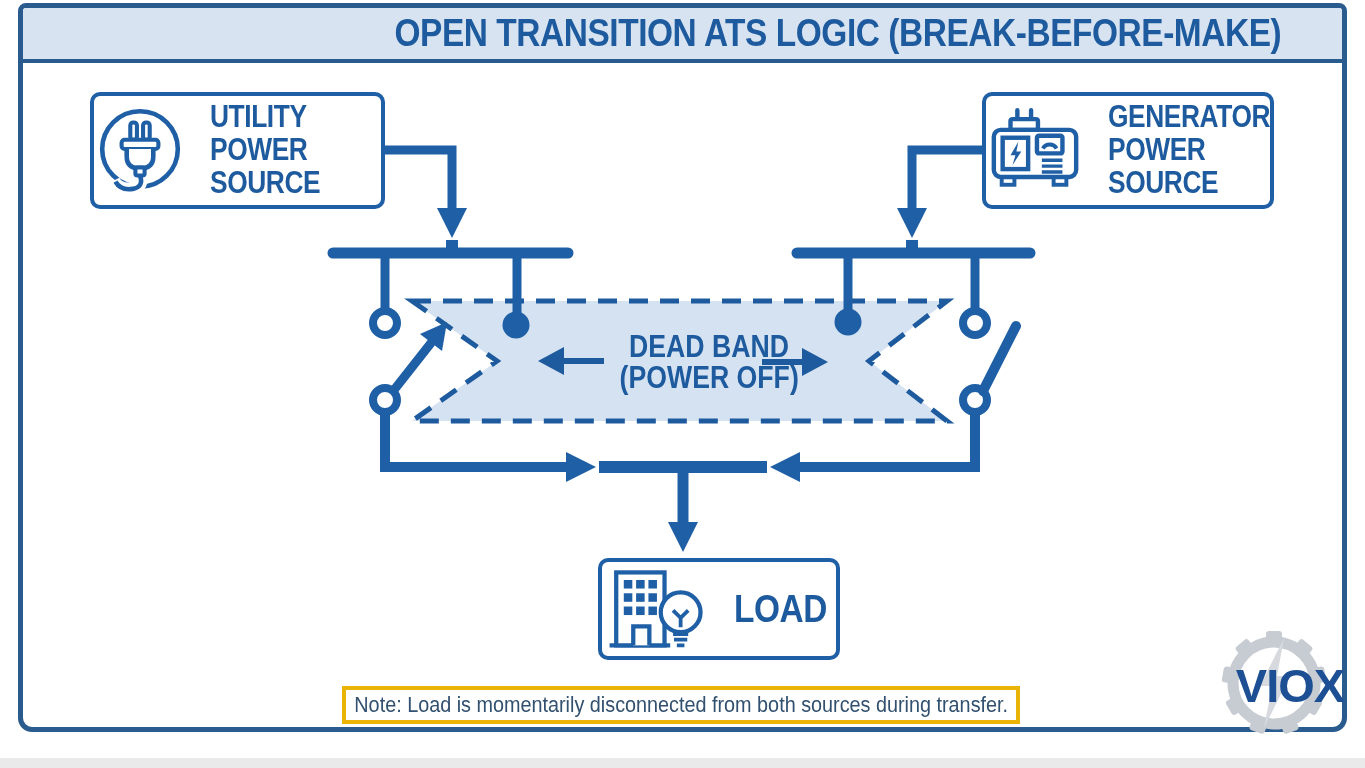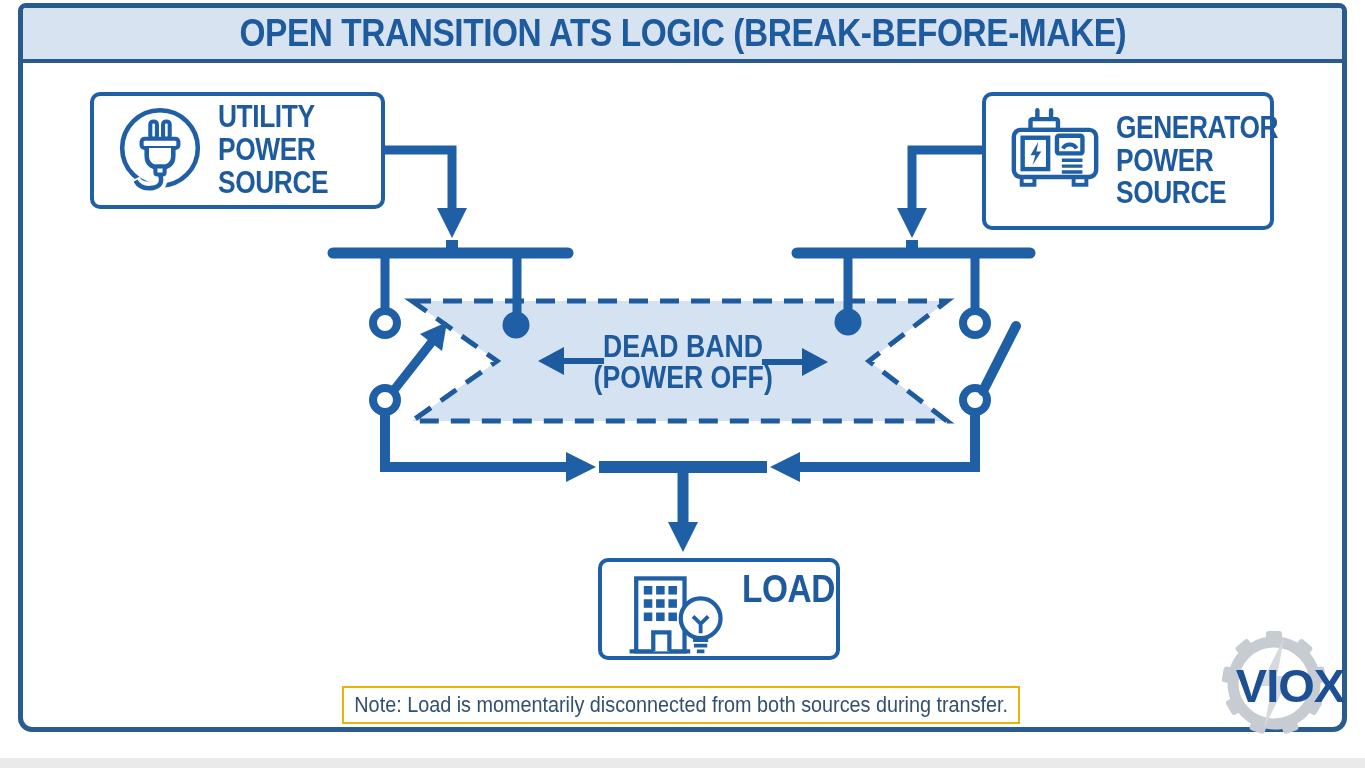--- a/index.html
+++ b/index.html
@@ -8,48 +8,48 @@
     font-family:"Liberation Sans", sans-serif;
   }
   
   #frame{
     position:absolute;left:18px;top:3px;width:1329px;height:729px;box-sizing:border-box;
     border:5px solid #2a5b8f;border-radius:8px 8px 14px 14px;background:#ffffff;
   }
   #title-band{
     position:absolute;left:0;top:0;width:100%;height:55px;box-sizing:border-box;
     background:#d7e3f1;border-bottom:4px solid #2a5b8f;border-radius:3px 3px 0 0;
-    display:flex;align-items:center;justify-content:center;
+    display:flex;align-items:center;justify-content:flex-end;
   }
   .title-text{
     font-size:38px;font-weight:bold;color:#1d5a9e;white-space:nowrap;letter-spacing:-0.5px;
     transform:scaleX(0.88);transform-origin:center;display:inline-block;
   }
   .box{
     position:absolute;background:#ffffff;border:4px solid #1f5fa6;border-radius:10px;
-    box-sizing:border-box;display:flex;gap:12px;padding:6px 20px;
+    box-sizing:border-box;display:flex;align-items:center;gap:24px;padding:6px 0;
   }
   .src-lines{display:flex;flex-direction:column;justify-content:center;}
   .src-line{
     font-weight:bold;color:#1d5a9e;font-size:31px;line-height:1.06;letter-spacing:-0.5px;
     transform:scaleX(0.85);transform-origin:left center;display:block;white-space:nowrap;
   }
   #dead-band-label{
-    position:absolute;left:533px;top:331px;width:300px;text-align:center;
+    position:absolute;left:559px;top:331px;width:300px;text-align:center;
     color:#1d5a9e;font-weight:bold;font-size:31px;line-height:31px;
   }
   .db-line{display:inline-block;transform:scaleX(0.86);transform-origin:center;white-space:nowrap;}
   #load-box{left:562px;top:558px;width:242px;height:102px;margin-left:36px;}
   .load-text{
     font-weight:bold;color:#1d5a9e;font-size:38px;letter-spacing:-0.5px;
     transform:scaleX(0.88);transform-origin:left center;display:inline-block;
   }
   #note-box{
     position:absolute;left:342px;top:686px;width:678px;height:38px;box-sizing:border-box;
-    border:2px solid #eab308;background:#ffffff;display:flex;align-items:center;justify-content:center;
+    border:4px solid #eab308;background:#ffffff;display:flex;align-items:center;justify-content:center;
   }
   .note-text{
     font-size:22px;color:#32506f;white-space:nowrap;
     transform:scaleX(0.9);transform-origin:center;display:inline-block;
   }
   #logo{position:absolute;left:1188px;top:612px;width:172px;height:145px;}
   #logo svg{position:absolute;left:26px;top:4px;}
   .logo-text{
     position:absolute;left:16px;top:46px;width:172px;text-align:center;
     font-size:47px;font-weight:bold;color:#1d4f94;letter-spacing:-1px;
@@ -127,21 +127,21 @@
         <path d="M45 71 Q49 82 38 84 Q26 86 21 77" stroke="#1f5fa6" stroke-width="4.5" fill="none"></path>
       </svg>
     </span>
     <span class="src-lines">
       <span class="src-line">UTILITY</span>
       <span class="src-line">POWER</span>
       <span class="src-line">SOURCE</span>
     </span>
   </div>
 
-  <div class="box" style="left:982px;top:92px;width:292px;height:138px;">
+  <div class="box" style="left:982px;top:92px;width:292px;height:117px;">
     <span>
       <svg width="98" height="94" viewBox="0 0 100 95" fill="none">
         <path d="M32 17 V8 M46 17 V8" stroke="#1f5fa6" stroke-width="4.5" stroke-linecap="round"></path>
         <rect x="25" y="17" width="28" height="11" rx="2" stroke="#1f5fa6" stroke-width="4.5" fill="#ffffff"></rect>
         <rect x="16" y="74" width="13" height="10" stroke="#1f5fa6" stroke-width="4" fill="#ffffff"></rect>
         <rect x="69" y="74" width="13" height="10" stroke="#1f5fa6" stroke-width="4" fill="#ffffff"></rect>
         <rect x="8" y="28" width="84" height="48" rx="7" stroke="#1f5fa6" stroke-width="4.5" fill="#ffffff"></rect>
         <rect x="17" y="36" width="26" height="32" stroke="#1f5fa6" stroke-width="4.5" fill="none"></rect>
         <polygon points="33,40 25,54 30,54 27,64 36,50 31,50" fill="#1f5fa6"></polygon>
         <rect x="52" y="34" width="26" height="18" rx="2" stroke="#1f5fa6" stroke-width="4.5" fill="none"></rect>

